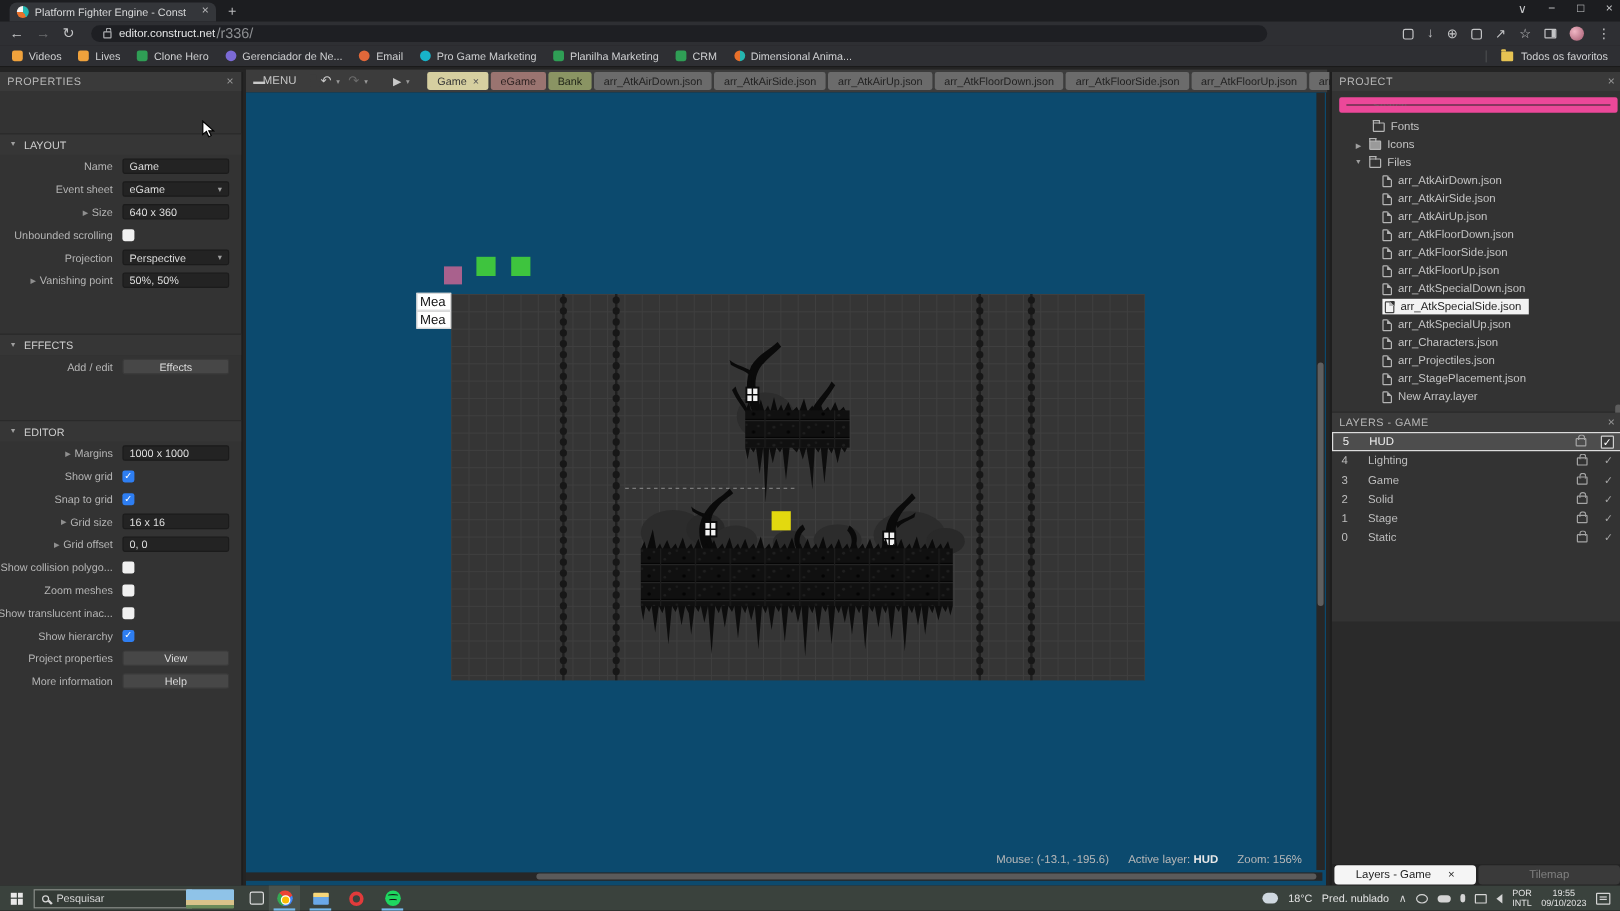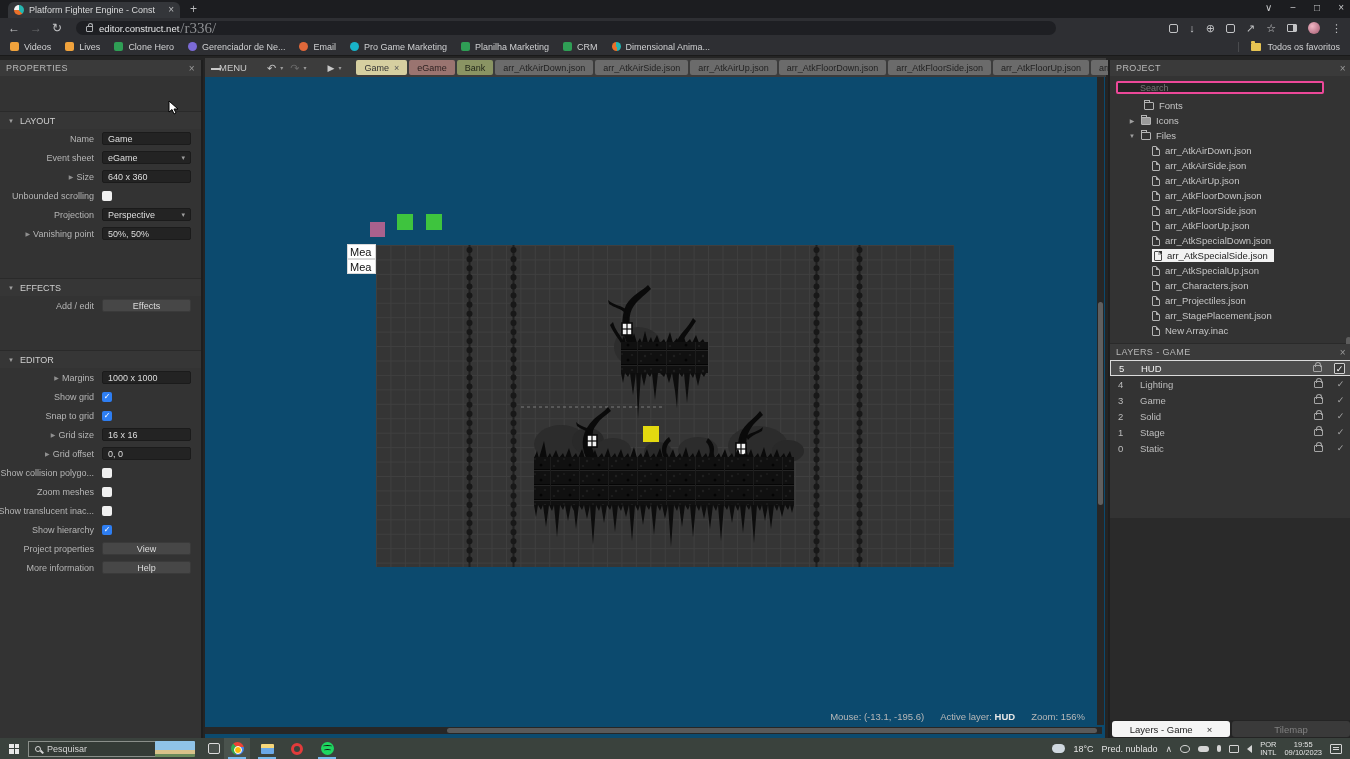--- a/index.html
+++ b/index.html
@@ -15,21 +15,21 @@
   .newtab { color:#b9babc; font-size:12px; margin-left:10px; margin-bottom:2px; }
   .favicon { width:10px; height:10px; border-radius:50%; background:conic-gradient(#25b6b0 0 40%, #e8702a 40% 75%, #f4f4f4 75% 100%); flex:0 0 auto; }
   .winctrl { position:absolute; right:6px; top:2px; display:flex; gap:18px; color:#c8c9cb; font-size:10px; }
   .btoolbar { position:absolute; left:0; top:18px; width:1350px; height:20px; background:#2e2f33; display:flex; align-items:center; padding:0 8px; gap:10px; }
   .navico { color:#c3c4c6; font-size:12px; line-height:12px; }
   .navico.dim { color:#6a6b6e; }
   .omnibox { flex:1; max-width:980px; height:14px; background:#1e1f23; border-radius:7px; display:flex; align-items:center; padding:0 10px; gap:6px; margin-left:4px; }
   .lock { width:7px; height:6px; border:1px solid #aeb0b3; border-radius:1px; position:relative; margin-top:2px; }
   .lock:before { content:""; position:absolute; left:1px; top:-4px; width:3px; height:3px; border:1px solid #aeb0b3; border-bottom:none; border-radius:3px 3px 0 0; }
   .host { color:#e6e7e8; font-size:9.5px; }
-  .path { color:#8d8f92; font-size:15px; margin-left:-5px;font-family:Liberation Serif, serif; }
+  .path { color:#8d8f92; font-size:12px; margin-left:-5px; }
   .btool-icons { display:flex; align-items:center; gap:11px; margin-left:auto; color:#c3c4c6; font-size:11px; }
   .sqico { width:9px; height:9px; border:1px solid #c3c4c6; border-radius:2px; }
   .panelico { width:10px; height:8px; border:1px solid #c3c4c6; border-radius:1px; position:relative; }
   .panelico:before { content:""; position:absolute; right:0; top:0; width:3px; height:100%; background:#c3c4c6; }
   .prof { width:12px; height:12px; border-radius:50%; background:radial-gradient(circle at 35% 35%, #f0b6c4, #a2586e); }
   .bookmarks { position:absolute; left:0; top:38px; width:1350px; height:18px; background:#2e2f33; border-bottom:1px solid #1a1a1a; display:flex; align-items:center; padding:0 10px; gap:14px; }
   .bm { display:flex; align-items:center; gap:5px; color:#cfd0d2; font-size:9px; white-space:nowrap; }
   .bmico { width:9px; height:9px; border-radius:2px; flex:0 0 auto; }
   .bm-right { margin-left:auto; display:flex; align-items:center; gap:6px; color:#cfd0d2; font-size:9px; border-left:1px solid #4a4b4e; padding-left:12px; }
   .folderico { width:10px; height:8px; background:#e6c352; border-radius:1px; position:relative; }
@@ -87,21 +87,21 @@
   .cstatus b { color:#e8e8e8; }
   .vsb { position:absolute; right:1px; top:0; width:7px; height:648px; background:#272727; }
   .vsb .thumb { position:absolute; left:1px; top:225px; width:5px; height:203px; background:#5f5f5f; border-radius:3px; }
   .hsb { position:absolute; left:0; top:650px; width:897px; height:7px; background:#272727; }
   .hsb .thumb { position:absolute; left:242px; top:1px; width:650px; height:5px; background:#5a5a5a; border-radius:3px; }
   .cursor { position:absolute; left:168px; top:44px; z-index:60; }
 
   
   .rightcol { position:absolute; left:1108px; top:4px; width:242px; height:678px; background:#2a2a2a; border-left:2px solid #1e1e1e; }
   .projpanel { position:absolute; left:0; top:0; width:242px; height:283px; background:#333; }
-  .searchbox { margin:5px 6px 4px 6px; height:13px; background:#242424; border:2px solid #ec4899; border-radius:2px; color:#dcdcdc; font-size:9px; padding:0 22px; width:208px; font-family:"Liberation Sans",sans-serif; }
+  .searchbox { margin:5px 6px 4px 6px; height:13px; background:#242424; border:6px solid #ec4899; border-radius:2px; color:#dcdcdc; font-size:9px; padding:0 22px; width:232px; font-family:"Liberation Sans",sans-serif; }
   .trow { height:15px; display:flex; align-items:center; font-size:9.5px; color:#c5c5c5; gap:5px; white-space:nowrap; }
   .trow .exp { width:8px; text-align:center; font-size:6px; color:#9f9f9f; }
   .tfolder { width:10px; height:8px; border:1px solid #b5b5b5; border-radius:1px; position:relative; flex:0 0 auto; }
   .tfolder:before { content:""; position:absolute; left:-1px; top:-3px; width:4px; height:2px; border:1px solid #b5b5b5; border-bottom:none; }
   .tfolder.fill { background:#9a9a9a; }
   .tfile { width:8px; height:10px; border:1px solid #b5b5b5; border-radius:1px; position:relative; flex:0 0 auto; }
   .tfile:before { content:""; position:absolute; right:-1px; top:-1px; border:2px solid #333; border-left-color:#b5b5b5; border-bottom-color:#b5b5b5; width:0; height:0; }
   .tsel { background:#f2f2f2; color:#1e1e1e; padding-right:6px; }
   .tsel .tfile { border-color:#444; }
   .projscroll { position:absolute; right:1px; top:277px; width:5px; height:56px; background:#5d5d5d; border-radius:3px; }
@@ -578,21 +578,21 @@
           <div class="trow" style="padding-left:24px">
               <span class="tfile"></span>
               <span>arr_Projectiles.json</span>
             </div>
           <div class="trow" style="padding-left:24px">
               <span class="tfile"></span>
               <span>arr_StagePlacement.json</span>
             </div>
           <div class="trow" style="padding-left:24px">
               <span class="tfile"></span>
-              <span>New Array.inac</span>
+              <span>New Array.layer</span>
             </div>
         </div>
         <div class="projscroll"></div>
       </div>
 
       <div class="layerspanel">
         <div class="panel-hdr">
           <span>LAYERS - GAME</span>
           <span class="x">×</span>
         </div>

